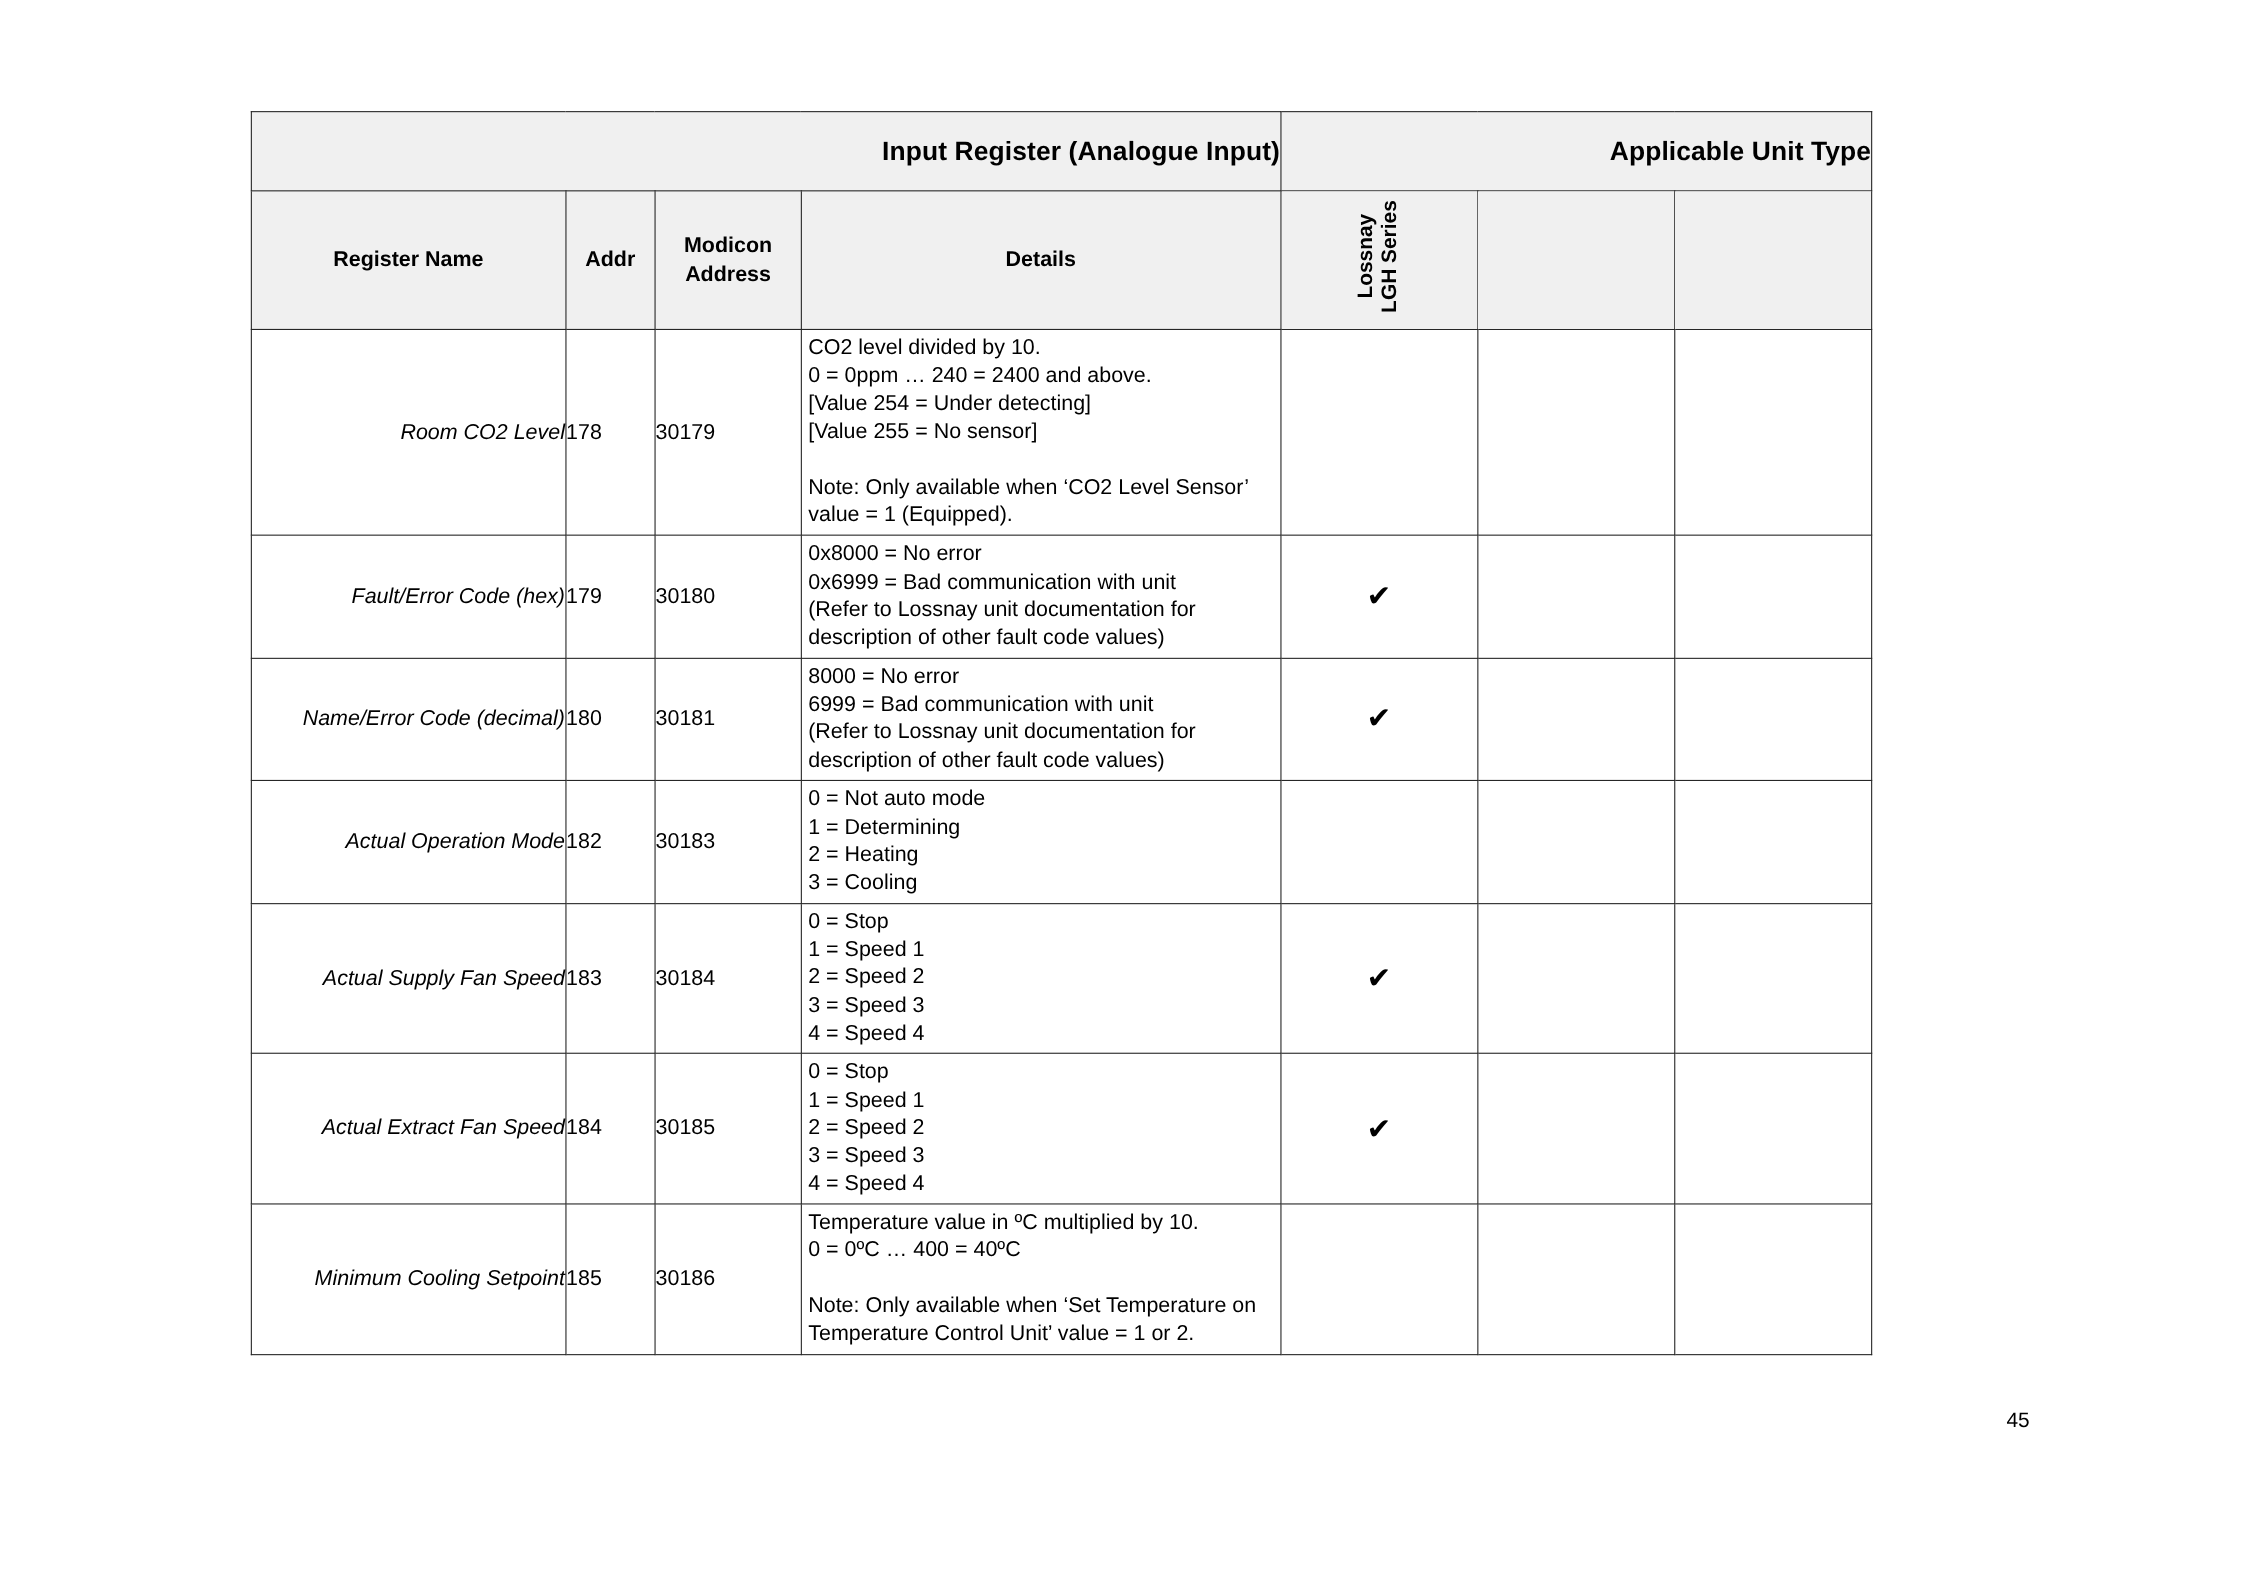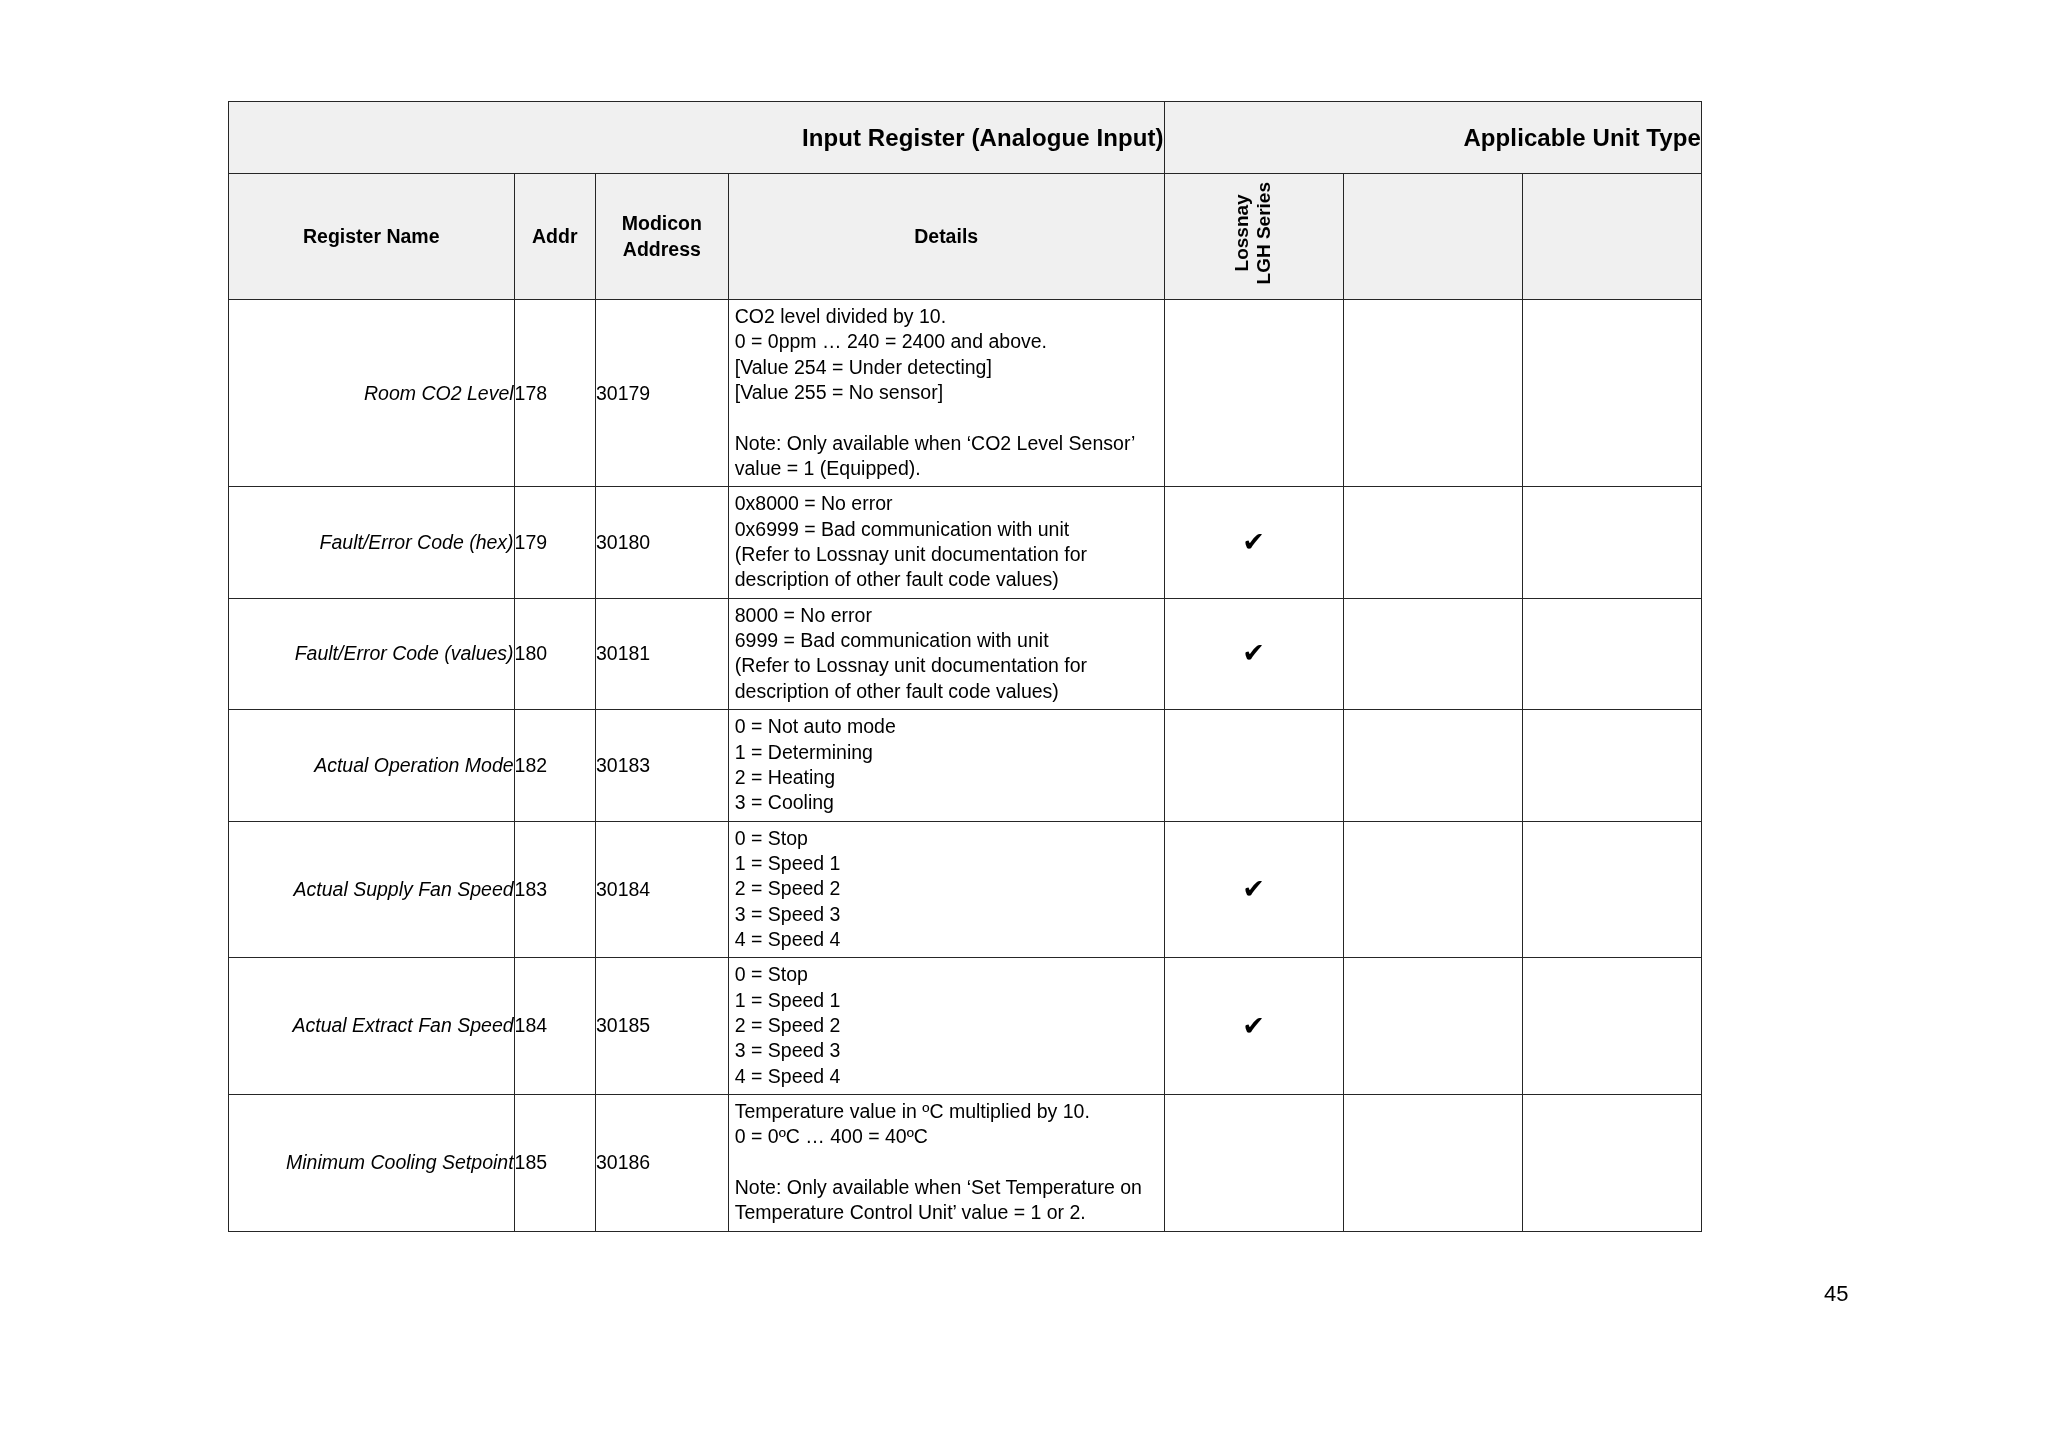--- a/index.html
+++ b/index.html
@@ -110,21 +110,21 @@
   col.w-mod     { width: 106px; }
   col.w-details { width: 348px; }
   col.w-u1      { width: 143px; }
   col.w-u2      { width: 143px; }
   col.w-u3      { width: 143px; }
 
   .page-number {
     position: absolute;
     left: 1824px;
     top: 1281px;
-    font-size: 22px;
+    font-size: 19px;
     font-family: "Liberation Sans", sans-serif;
     color: #000;
   }
 </style>
 </head>
 <body>
 
 <div class="page">
 
   <table class="reg-table">
@@ -184,21 +184,21 @@
         <td class="c-details">0x8000 = No error
 0x6999 = Bad communication with unit
 (Refer to Lossnay unit documentation for
 description of other fault code values)</td>
         <td class="c-chk">✔</td>
         <td class="c-chk"></td>
         <td class="c-chk"></td>
       </tr>
 
       <tr>
-        <td class="c-name">Fault/Error Code (values)</td>
+        <td class="c-name">Name/Error Code (decimal)</td>
         <td class="c-addr">180</td>
         <td class="c-mod">30181</td>
         <td class="c-details">8000 = No error
 6999 = Bad communication with unit
 (Refer to Lossnay unit documentation for
 description of other fault code values)</td>
         <td class="c-chk">✔</td>
         <td class="c-chk"></td>
         <td class="c-chk"></td>
       </tr>

